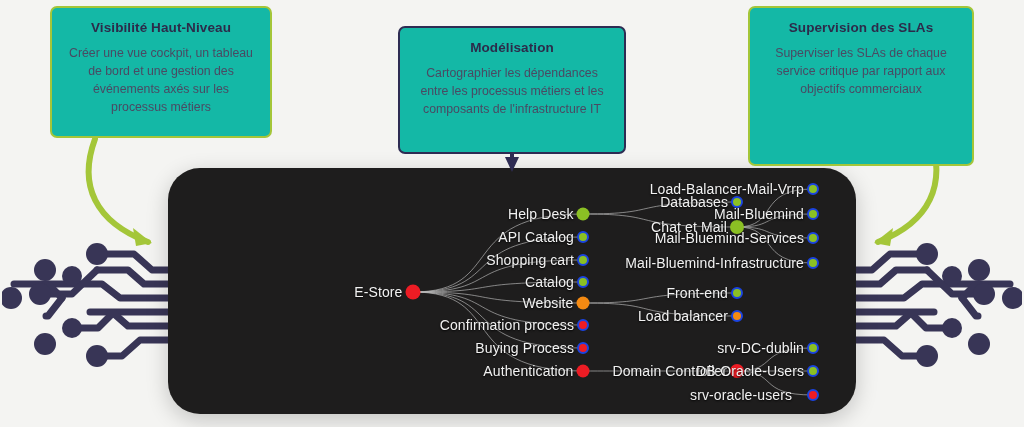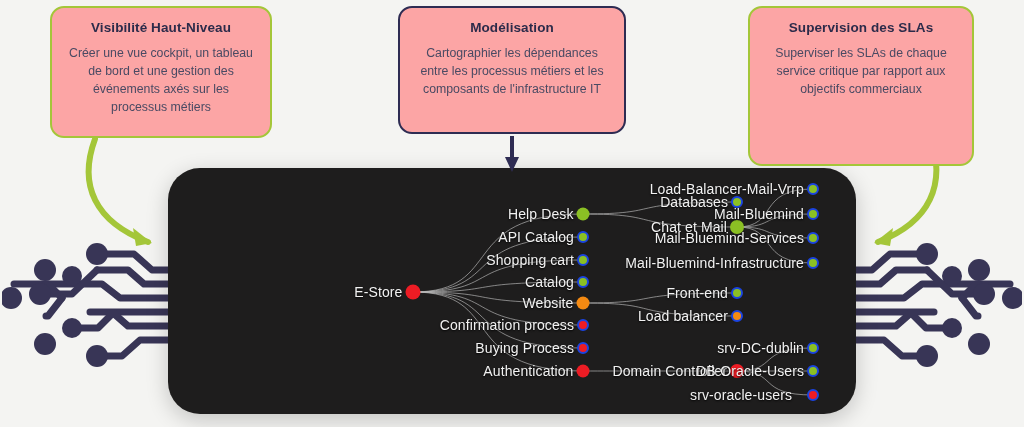--- a/index.html
+++ b/index.html
@@ -8,42 +8,42 @@
     background:#f4f4f2;
     font-family:"Liberation Sans", sans-serif;
     overflow:hidden;
     position:relative;
   }
   #stage{position:absolute;inset:0;width:1024px;height:427px;}
 
   
   .card{
     position:absolute;
-    background:#fca5a5;
-    border-radius:14px;
+    background:#14b8a6;
+    border-radius:7px;
     box-sizing:border-box;
     text-align:center;
     padding:10px 12px 12px 12px;
     z-index:6;
   }
   .card .card-title{
     font-size:13.5px;
     font-weight:bold;
     color:#2c2b4a;
     letter-spacing:.1px;
     margin:2px 0 9px 0;
     line-height:1.2;
   }
   .card .card-body{
     font-size:12.3px;
     color:#4a4a63;
     line-height:1.45;
   }
   .card.green{border:2.5px solid #a4c639;}
-  .card.navy{border:2.5px solid #2e2c53;}
+  .card.navy{border:2.5px solid #2e2c53;margin-top:20px;}
 
   #card-visibilite{left:50px;top:6px;width:222px;height:132px;}
   #card-modelisation{left:398px;top:6px;width:228px;height:128px;}
   #card-supervision{left:748px;top:6px;width:226px;height:160px;}
 
   
   #panel{
     position:absolute;
     left:168px;top:168px;width:688px;height:246px;
     background:#1e1d1d;

